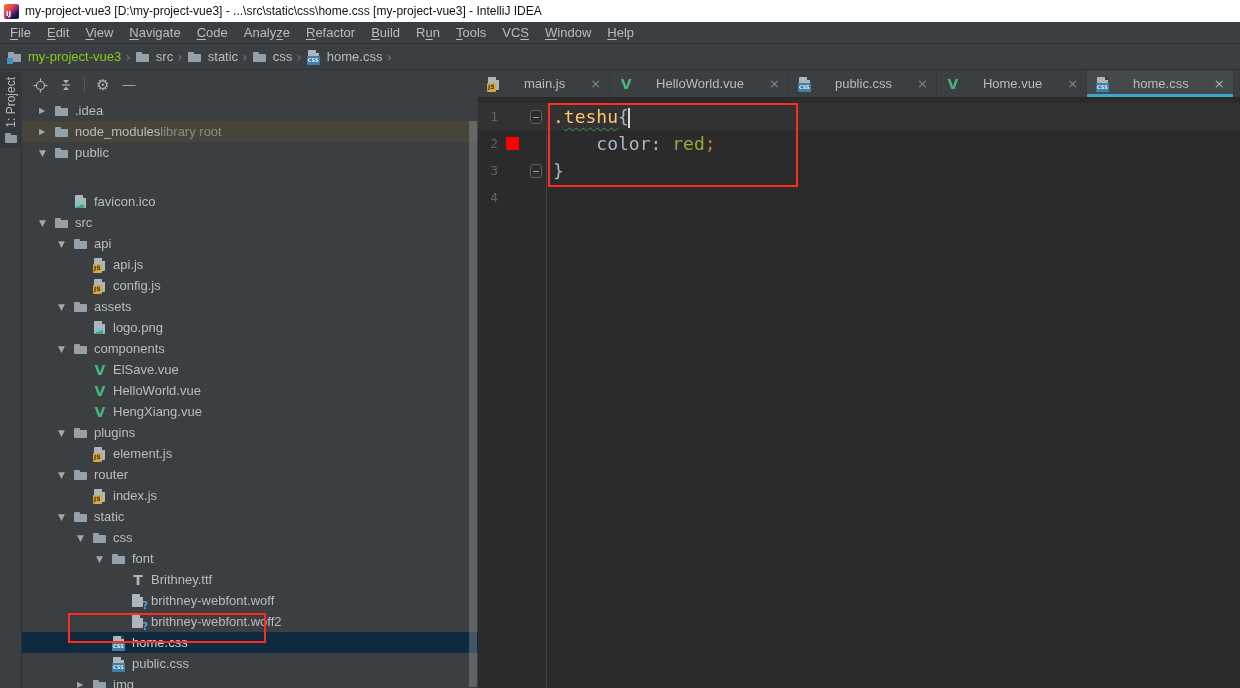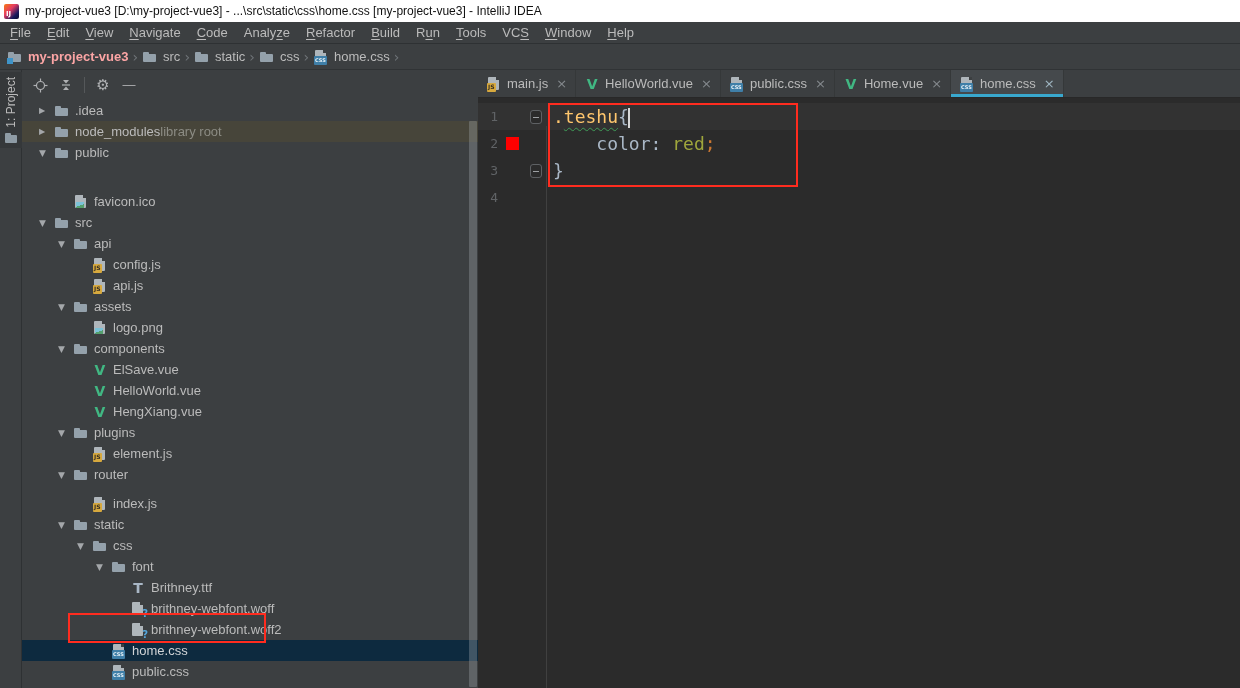--- a/index.html
+++ b/index.html
@@ -15,21 +15,21 @@
   #window-title{font-size:12px;color:#111;white-space:nowrap;}
 
   
   #menubar{left:0;top:22px;width:1240px;height:22px;background:#3C3F41;display:flex;align-items:center;padding-left:2px;border-bottom:1px solid #2E3133;}
   .menu-item{color:#BBBBBB;font-size:13px;padding:0 8px;height:22px;line-height:21px;cursor:default;}
   .menu-item u{text-decoration:underline;text-underline-offset:2px;}
 
   
   #navbar{left:0;top:44px;width:1240px;height:26px;background:#3C3F41;display:flex;align-items:center;padding-left:7px;border-bottom:1px solid #303335;}
   .crumb{display:flex;align-items:center;gap:5px;color:#BBBBBB;font-size:13px;white-space:nowrap;}
-  .crumb.bold .crumb-label{font-weight:bold;color:#fca5a5;}
+  .crumb.bold .crumb-label{font-weight:normal;color:#84cc16;}
   .crumb-sep{color:#6E7377;font-size:14px;padding:0 4px;font-family:"DejaVu Sans",sans-serif;}
 
   
   #stripe{left:0;top:70px;width:22px;height:618px;background:#3C3F41;border-right:1px solid #2E3133;}
   #stripe-tab{position:absolute;left:0;top:2px;width:22px;padding:5px 0 4px;display:flex;flex-direction:column;align-items:center;gap:5px;background:#35383A;}
   #stripe-tab .vlabel{writing-mode:vertical-rl;transform:rotate(180deg);font-size:12px;color:#BBBBBB;}
   .mini-folder{width:13px;height:11px;position:relative;flex:none;}
   .mini-folder::before{content:"";position:absolute;left:0;top:0;width:6px;height:3px;background:#8E9BA5;border-radius:1px 1px 0 0;}
   .mini-folder::after{content:"";position:absolute;left:0;top:2px;width:12px;height:8px;background:#8E9BA5;border-radius:1px;}
 
@@ -70,21 +70,21 @@
   .badge-woff-file{background:none;color:#55A6DC;font-size:10px;left:auto;right:-2px;bottom:-2px;}
   .imgchip{position:absolute;z-index:2;left:3px;bottom:2px;width:8px;height:6px;
     background:linear-gradient(160deg,#7BC2D8 0 55%,#55A06E 55% 100%);}
   .icon.glyph-icon{font:bold 14px/16px "DejaVu Sans",sans-serif;text-align:center;}
   .icon-vue-file{color:#41B883;}
   .icon-font-file{color:#A9B7C6;font-family:"DejaVu Serif",serif;}
 
   
   #editor-pane{left:478px;top:70px;width:762px;height:618px;background:#2B2B2B;}
   #tabbar{height:28px;background:#3C3F41;display:flex;align-items:stretch;border-bottom:1px solid #282828;}
-  .tab{display:flex;align-items:center;gap:5px;padding:0 8px;font-size:13px;color:#BBBBBB;border-right:1px solid #353839;cursor:default;}
+  .tab{display:flex;align-items:center;gap:22px;padding:0 8px;font-size:13px;color:#BBBBBB;border-right:1px solid #353839;cursor:default;}
   .tab.active{background:#45494C;box-shadow:inset 0 -3px 0 #39A8CE;}
   .tab-close{color:#84898D;font-size:13px;margin-left:3px;font-family:"DejaVu Sans",sans-serif;}
   .tab.active .tab-close{color:#9FB6C2;}
 
   #code-area{position:absolute;left:0;top:28px;width:762px;height:590px;font-family:"DejaVu Sans Mono","Liberation Mono",monospace;}
   #code-lines{padding-top:5px;}
   .code-line{height:27px;display:flex;align-items:center;}
   .code-line.current{background:#323232;}
   .gut-num{width:20px;flex:none;text-align:right;font-size:13px;color:#606366;}
   .gut-swatch{width:28px;flex:none;display:flex;align-items:center;justify-content:center;}
@@ -229,28 +229,28 @@
       <div class="tree-row" style="padding-left: 35px;">
         <span class="tw-arrow">▼</span>
         <span class="icon icon-folder"></span>
         <span class="tree-label">api</span>
       </div>
       <div class="tree-row" style="padding-left: 54px;">
         <span class="tw-spacer"></span>
         <span class="icon icon-js-file page">
           <span class="badge badge-js-file">JS</span>
         </span>
-        <span class="tree-label">config.js</span>
+        <span class="tree-label">api.js</span>
       </div>
       <div class="tree-row" style="padding-left: 54px;">
         <span class="tw-spacer"></span>
         <span class="icon icon-js-file page">
           <span class="badge badge-js-file">JS</span>
         </span>
-        <span class="tree-label">api.js</span>
+        <span class="tree-label">config.js</span>
       </div>
       <div class="tree-row" style="padding-left: 35px;">
         <span class="tw-arrow">▼</span>
         <span class="icon icon-folder"></span>
         <span class="tree-label">assets</span>
       </div>
       <div class="tree-row" style="padding-left: 54px;">
         <span class="tw-spacer"></span>
         <span class="icon icon-image-file page">
           <span class="imgchip"></span>
@@ -287,21 +287,21 @@
         <span class="icon icon-js-file page">
           <span class="badge badge-js-file">JS</span>
         </span>
         <span class="tree-label">element.js</span>
       </div>
       <div class="tree-row" style="padding-left: 35px;">
         <span class="tw-arrow">▼</span>
         <span class="icon icon-folder"></span>
         <span class="tree-label">router</span>
       </div>
-      <div class="tree-row" style="padding-left: 54px; margin-top: 8px;">
+      <div class="tree-row" style="padding-left: 54px;">
         <span class="tw-spacer"></span>
         <span class="icon icon-js-file page">
           <span class="badge badge-js-file">JS</span>
         </span>
         <span class="tree-label">index.js</span>
       </div>
       <div class="tree-row" style="padding-left: 35px;">
         <span class="tw-arrow">▼</span>
         <span class="icon icon-folder"></span>
         <span class="tree-label">static</span>

